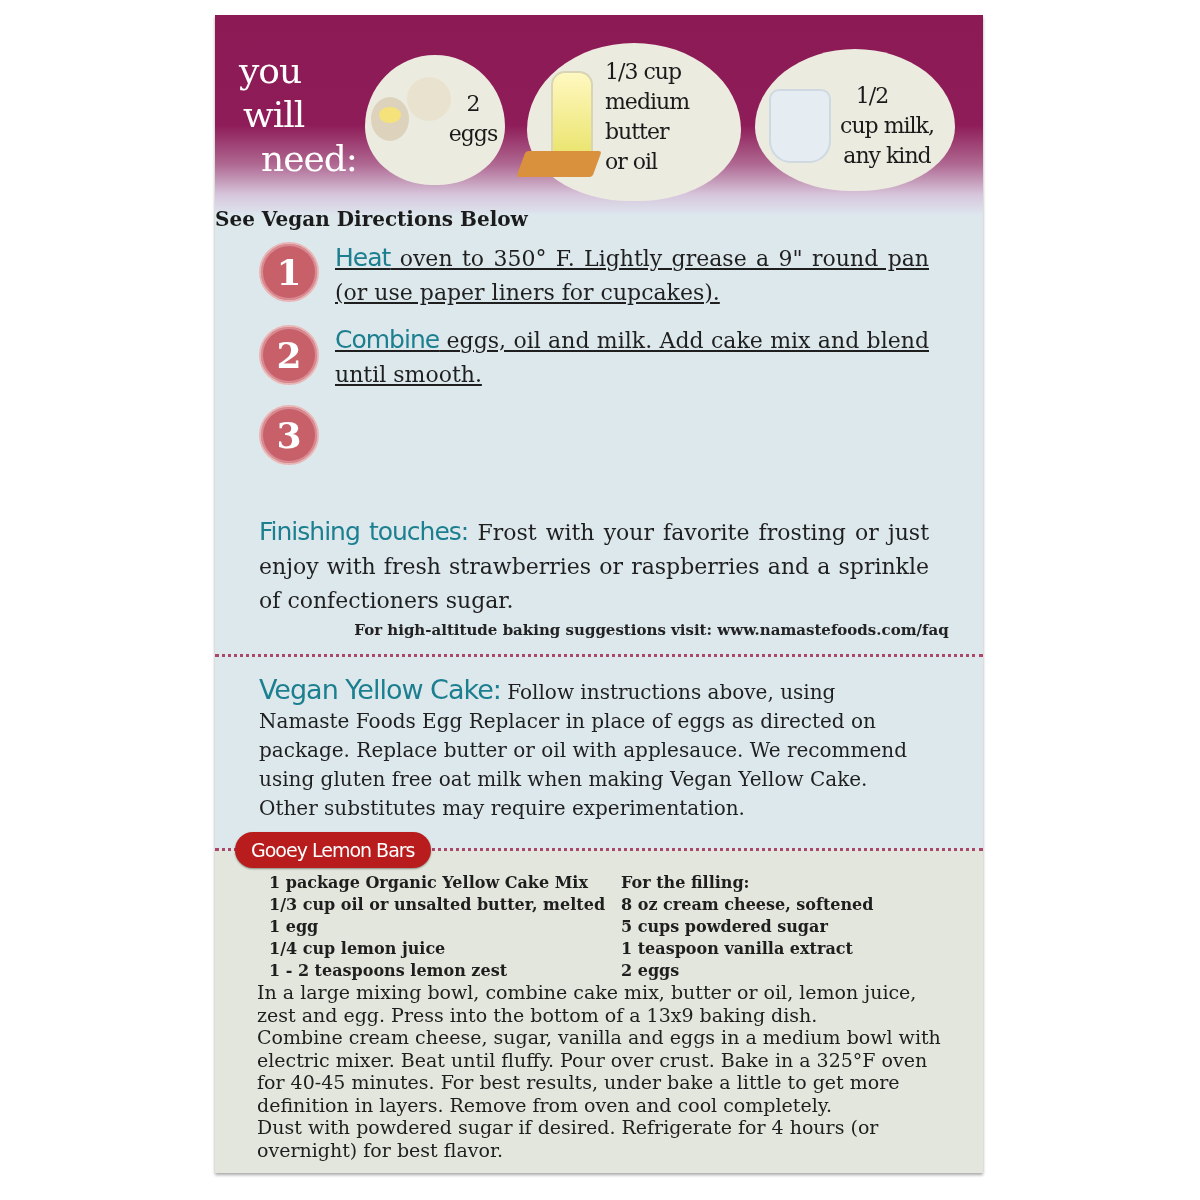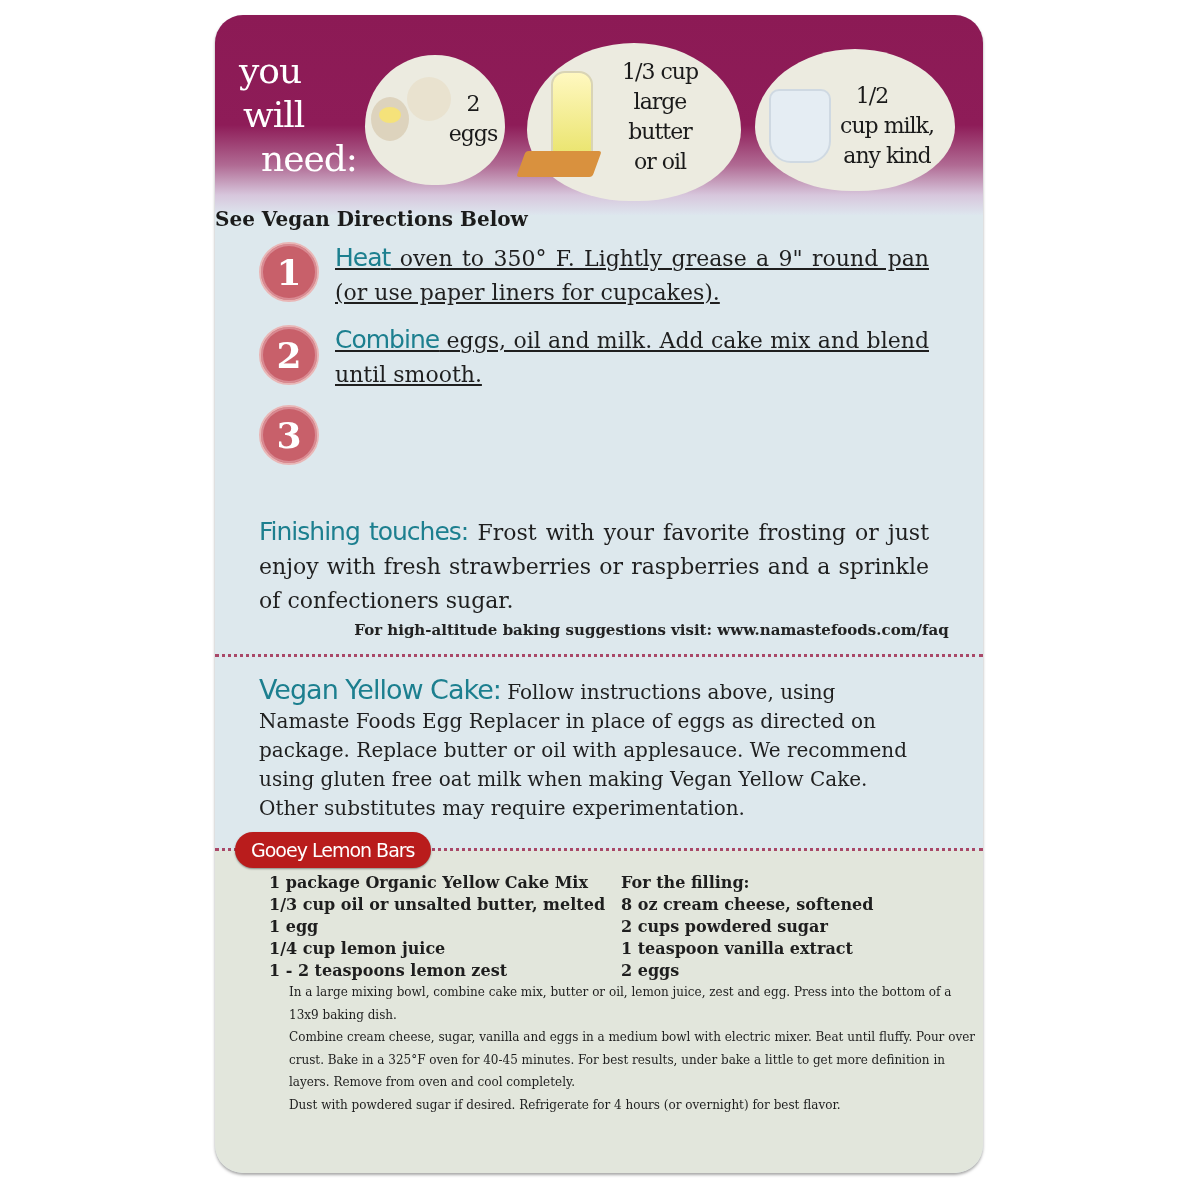--- a/index.html
+++ b/index.html
@@ -1,21 +1,20 @@
 <!DOCTYPE html>
 <html><head>
 <meta charset="utf-8">
 <style>
   html, body { margin:0; padding:0; background:#ffffff; }
   body { width:1200px; height:1200px; position:relative; overflow:hidden; font-family:"DejaVu Serif", serif; }
   .card {
     position:absolute; left:215px; top:15px; width:768px; height:1158px;
     background:#dde8ed; box-shadow: 0 2px 3px rgba(0,0,0,0.35);
     overflow:hidden;
-    border-radius:28px;
   }
   .header {
     position:absolute; left:0; top:0; width:768px; height:200px;
     background: linear-gradient(to bottom, #8c1a55 0%, #8e1c58 55%, #b06a93 75%, #d7c6dc 90%, #dde6ee 100%);
   }
   .you-will-need {
     position:absolute; left:24px; top:34px; color:#fff;
     font-family:"DejaVu Serif", serif; font-size:36px; line-height:44px; letter-spacing:-1px;
   }
   .ing-oval {
@@ -49,21 +48,21 @@
   .vegan .kw { font-size:27px; }
 
   .lemon-section { position:absolute; left:0; top:835px; width:768px; height:323px; background:#e2e6dc; }
   .lemon-pill {
     position:absolute; left:20px; top:817px; height:36px; padding:0 16px; border-radius:18px;
     background:#b91c1c; color:#fff; font-family:"DejaVu Sans", sans-serif; font-size:19px; line-height:36px; letter-spacing:-1px;
     box-shadow:0 1px 2px rgba(0,0,0,0.4);
   }
   .lemon-cols { position:absolute; top:857px; left:42px; width:700px; font-size:16px; font-weight:bold; line-height:22px; color:#1e1e1e; }
   .lemon-col { position:absolute; top:0; white-space:nowrap; }
-  .lemon-steps { position:absolute; left:42px; top:966px; width:690px; font-size:12px; line-height:22.5px; color:#1e1e1e;margin-left:32px; }
+  .lemon-steps { position:absolute; left:42px; top:966px; width:690px; font-size:19px; line-height:22.5px; color:#1e1e1e; }
   .lemon-steps p { margin:0; }
 </style>
 </head>
 <body>
 
 <div class="card">
 
   <div class="header">
     <div class="you-will-need">
       <div>you</div>
@@ -77,23 +76,23 @@
       <span class="icon-yolk" style="left:14px; top:52px;"></span>
       <div class="ing-text" style="left:80px; top:34px; width:56px;">
         <div>2</div>
         <div>eggs</div>
       </div>
     </div>
 
     <div class="ing-oval" style="left:312px; top:28px; width:214px; height:158px;">
       <span class="icon-bottle" style="left:24px; top:28px; width:38px; height:86px;"></span>
       <span class="icon-butter" style="left:-6px; top:108px; width:76px; height:26px;"></span>
-      <div class="ing-text" style="left:78px; top:14px; width:110px; text-align:center;">
+      <div class="ing-text" style="left:78px; top:14px; width:110px; text-align:left;">
         <div>1/3 cup</div>
-        <div>large</div>
+        <div>medium</div>
         <div>butter</div>
         <div>or oil</div>
       </div>
     </div>
 
     <div class="ing-oval" style="left:540px; top:34px; width:200px; height:142px;">
       <span class="icon-jug" style="left:14px; top:40px; width:58px; height:70px;"></span>
       <div class="ing-text" style="left:70px; top:32px; width:124px;">
         <div style="padding-right:30px">1/2</div>
         <div>cup milk,</div>
@@ -137,21 +136,21 @@
     <div class="lemon-col" style="left:12px;">
       <div>1 package Organic Yellow Cake Mix</div>
       <div>1/3 cup oil or unsalted butter, melted</div>
       <div>1 egg</div>
       <div>1/4 cup lemon juice</div>
       <div>1 - 2 teaspoons lemon zest</div>
     </div>
     <div class="lemon-col" style="left:364px;">
       <div>For the filling:</div>
       <div>8 oz cream cheese, softened</div>
-      <div>2 cups powdered sugar</div>
+      <div>5 cups powdered sugar</div>
       <div>1 teaspoon vanilla extract</div>
       <div>2 eggs</div>
     </div>
   </div>
 
   <div class="lemon-steps">
     <p>In a large mixing bowl, combine cake mix, butter or oil, lemon juice, zest and egg. Press into the bottom of a 13x9 baking dish.</p>
     <p>Combine cream cheese, sugar, vanilla and eggs in a medium bowl with electric mixer. Beat until fluffy. Pour over crust. Bake in a 325°F oven for 40-45 minutes. For best results, under bake a little to get more definition in layers. Remove from oven and cool completely.</p>
     <p>Dust with powdered sugar if desired. Refrigerate for 4 hours (or overnight) for best flavor.</p>
   </div>

